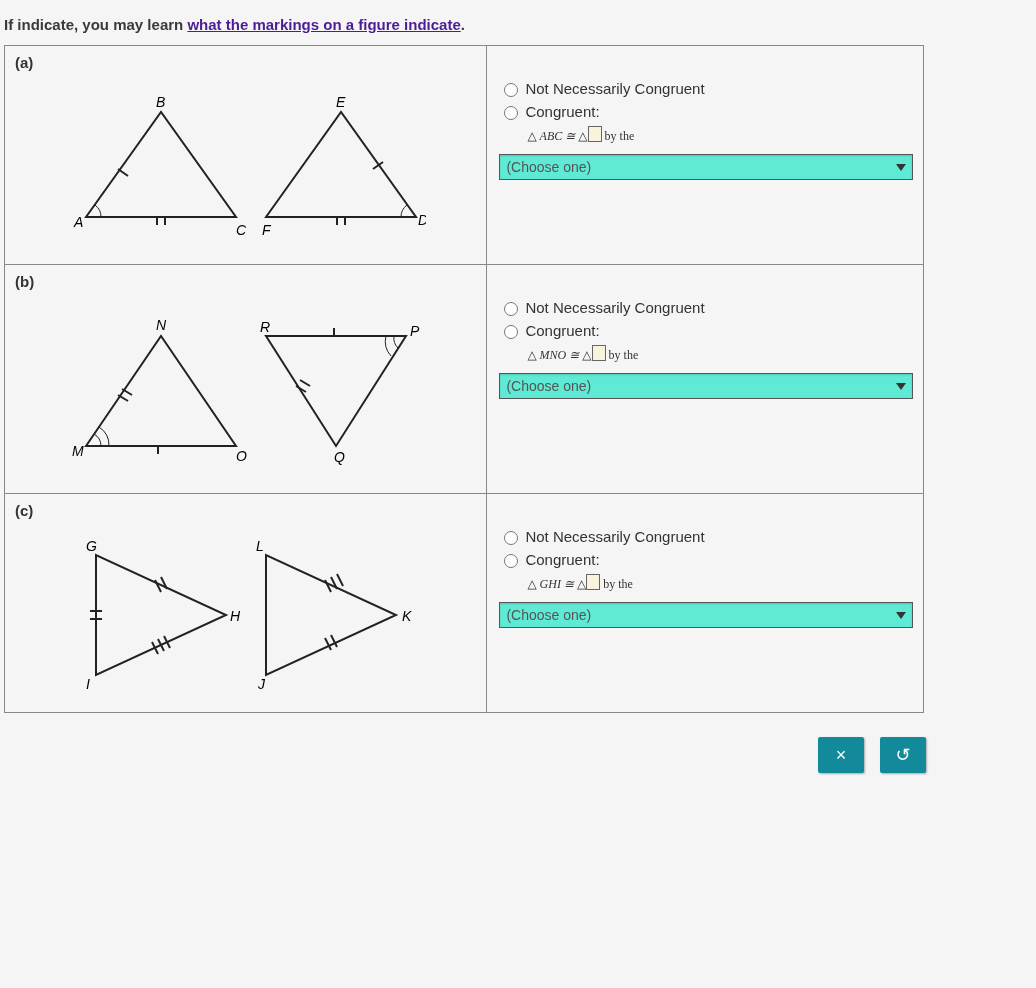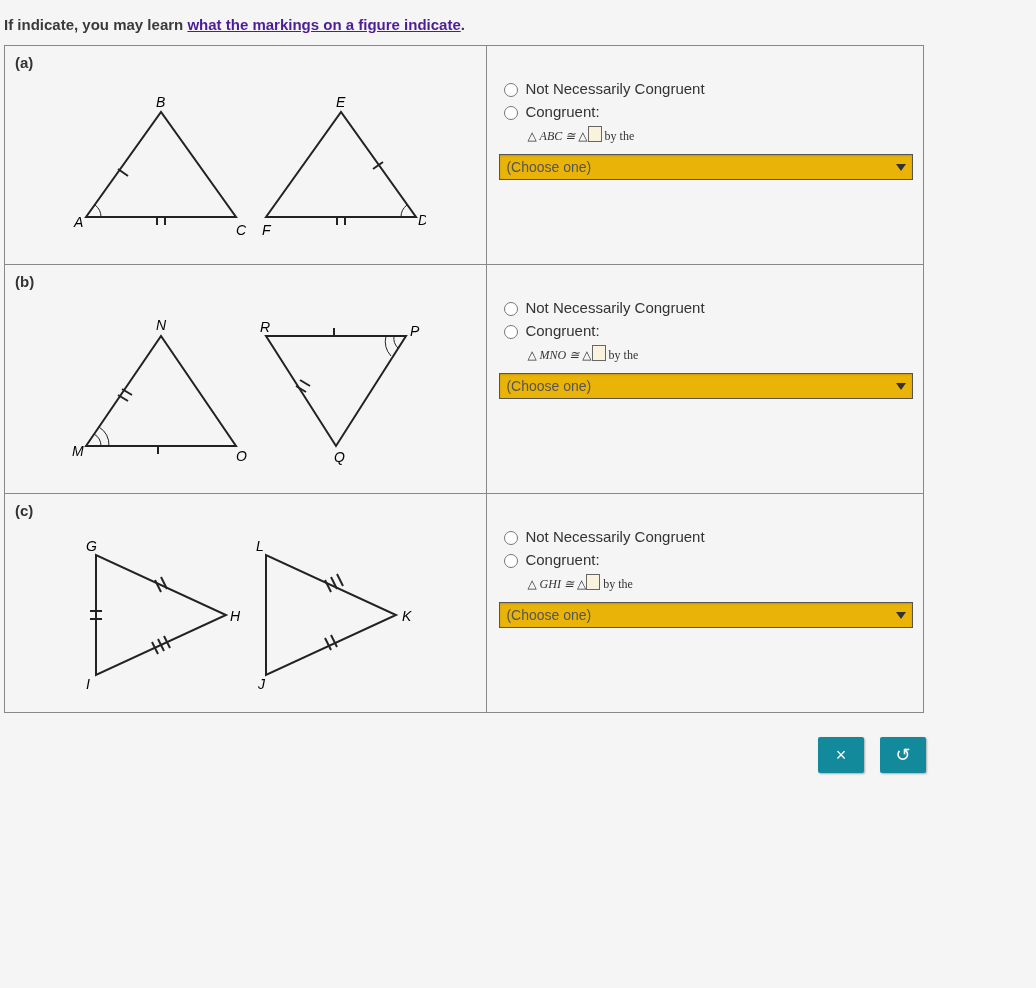--- a/index.html
+++ b/index.html
@@ -65,21 +65,21 @@
   }
   .small-box {
     display:inline-block;
     width:12px; height:14px;
     border:1px solid #666;
     background:#f9f2dc;
     vertical-align: -2px;
   }
   .select-box {
     border: 1px solid #555;
-    background:#eab308;
+    background:#5eead4;
     padding: 4px 6px;
     color:#555;
     font-size:14px;
     display:flex;
     justify-content: space-between;
     align-items:center;
     cursor:pointer;
     box-shadow: inset 0 1px 2px rgba(0,0,0,0.15);
   }
   .tri-down {

